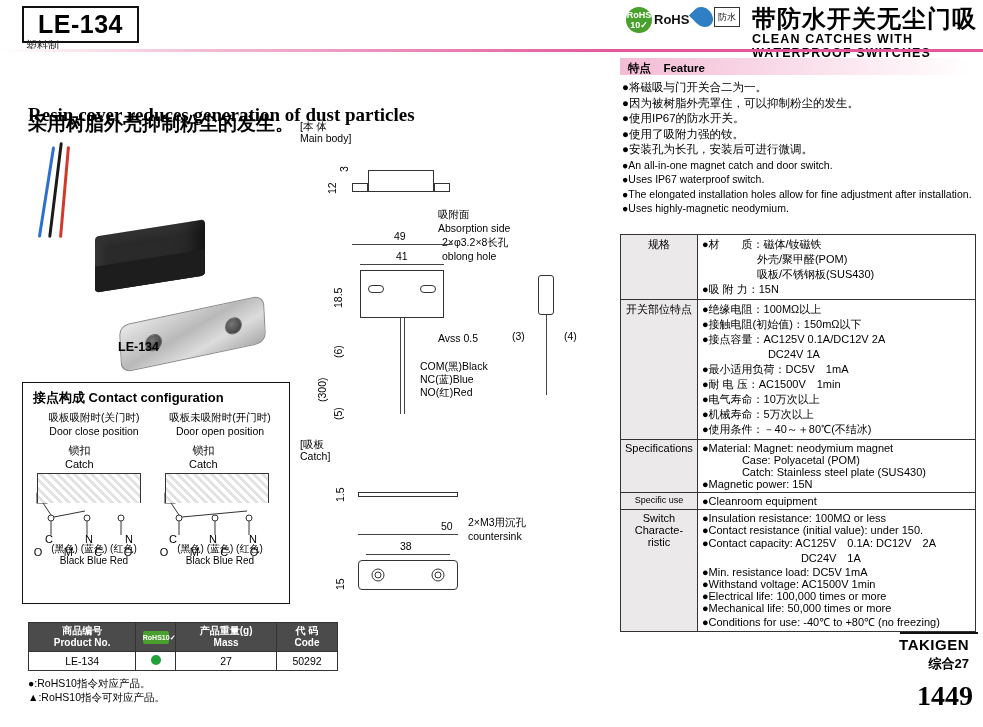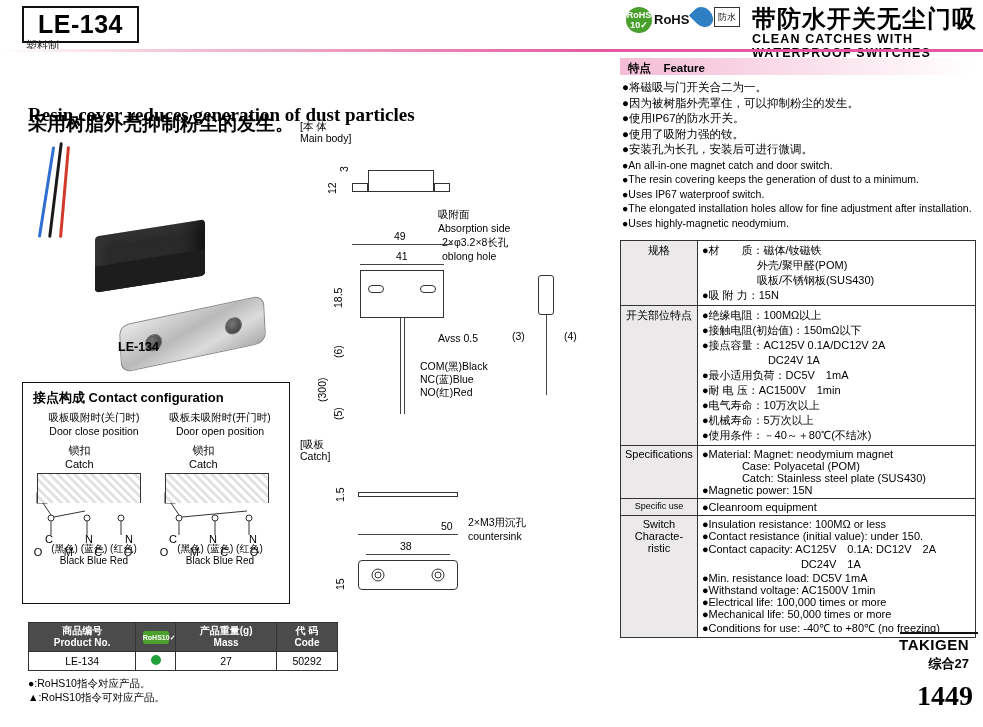--- a/index.html
+++ b/index.html
@@ -142,21 +142,21 @@
   .feature-hdr {
     position:absolute; left:620px; top:58px; width:352px; height:17px;
     background: linear-gradient(90deg,#f4bcd5, #ffffff);
   }
   .feature-hdr span { font-size:11.5px; font-weight:bold; margin-left:8px; line-height:17px; }
   .feat-list { position:absolute; left:622px; top:80px; width:355px; font-size:11.5px; line-height:15.5px; }
   .feat-list div { white-space:nowrap; }
   .feat-en { font-size:10.5px; line-height:14.5px; }
 
   table.spec {
-    position:absolute; left:620px; top:240px; width:356px;
+    position:absolute; left:620px; top:234px; width:356px;
     border-collapse:collapse; font-size:11px;border-radius:28px;
   }
   table.spec td { border:1px solid #333; vertical-align:top; padding:2px 4px; }
   td.rowhdr { background:#ebe9ea; width:48px; text-align:center; font-size:11px; }
   .bullets div { white-space:nowrap; }
 
   .brand { position:absolute; right:14px; top:636px; text-align:right; }
   .brand-name { font-size:15px; font-weight:bold; letter-spacing:0.5px; }
   .brand-sub { font-size:13px; font-weight:bold; margin-top:2px; }
   .pageno {
@@ -391,21 +391,20 @@
     <span>Feature</span>
   </div>
 
   <div class="feat-list">
     <div>●<span>将磁吸与门开关合二为一。</span></div>
     <div>●<span>因为被树脂外壳罩住，可以抑制粉尘的发生。</span></div>
     <div>●<span>使用IP67的防水开关。</span></div>
     <div>●<span>使用了吸附力强的钕。</span></div>
     <div>●<span>安装孔为长孔，安装后可进行微调。</span></div>
     <div class="feat-en">●<span>An all-in-one magnet catch and door switch.</span></div>
-    <div class="feat-en">●<span>The resin covering keeps the generation of dust to a minimum.</span></div>
     <div class="feat-en">●<span>Uses IP67 waterproof switch.</span></div>
     <div class="feat-en">●<span>The elongated installation holes allow for fine adjustment after installation.</span></div>
     <div class="feat-en">●<span>Uses highly-magnetic neodymium.</span></div>
   </div>
 
   <table class="spec">
     <tbody>
         <tr>
       <td class="rowhdr">规格</td>
       <td class="bullets">

